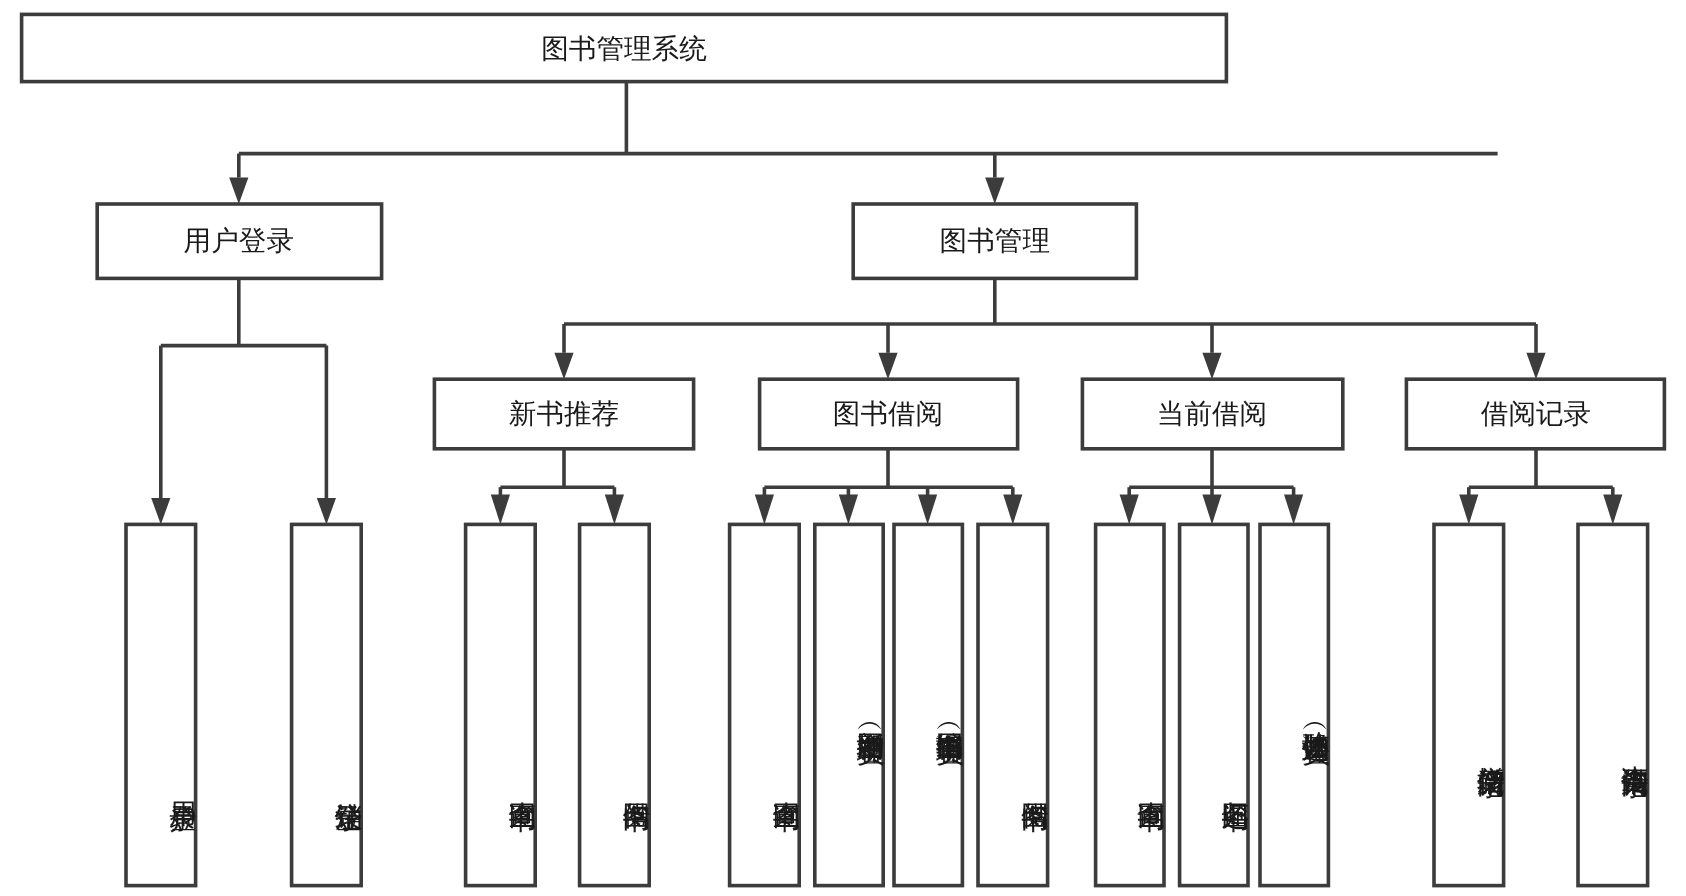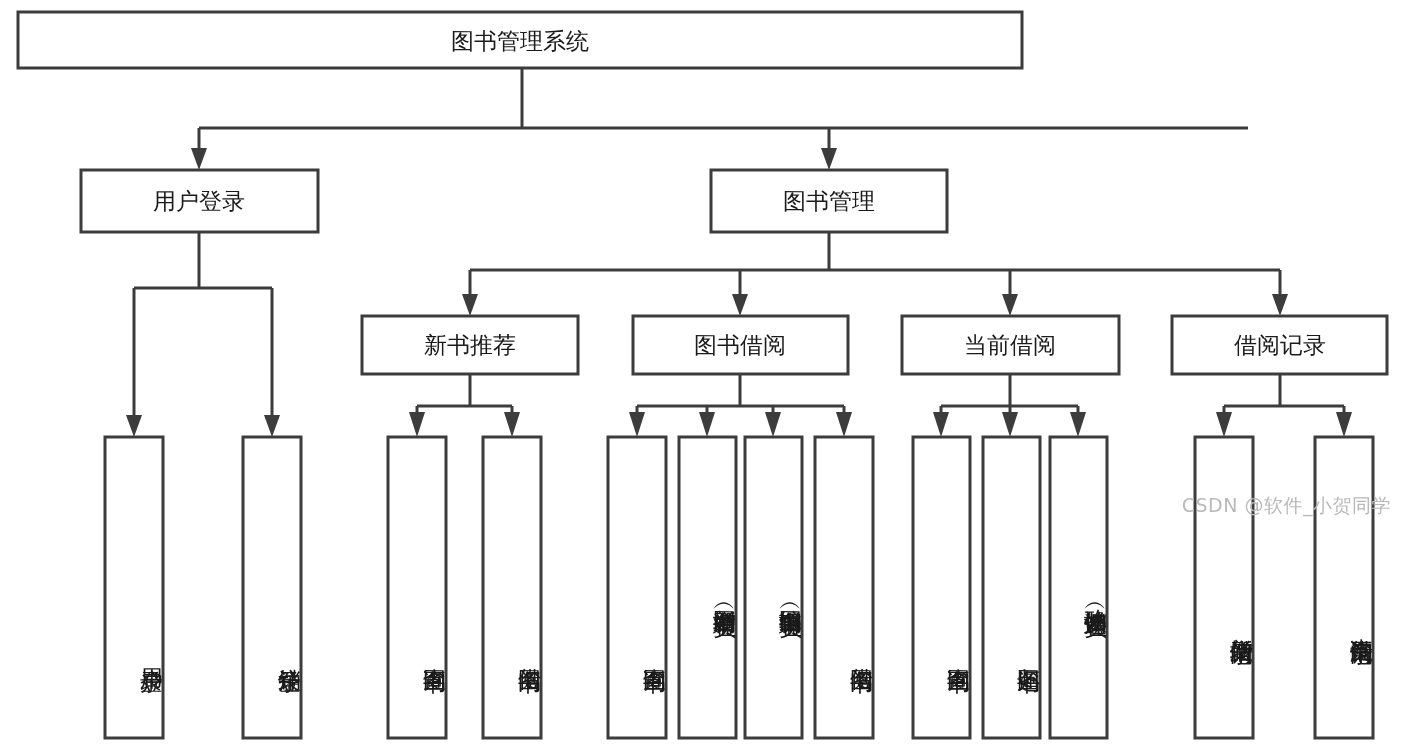--- a/index.html
+++ b/index.html
@@ -250,15 +250,14 @@
   <div class="vlabel" style="left:913px; top:437px; width:57px; height:301px; padding-top:64px;">查询图书</div>
 
   <div class="vlabel" style="left:983px; top:437px; width:57px; height:301px; padding-top:64px;">归还图书</div>
 
   <div class="vlabel" style="left:1050px; top:437px; width:57px; height:301px; padding-top:8px;">确认归还（管理员）</div>
 
   <div class="vlabel" style="left:1195px; top:437px; width:58px; height:301px; padding-top:35px;">新增借阅记录</div>
 
   <div class="vlabel" style="left:1315px; top:437px; width:58px; height:301px; padding-top:35px;">查询借阅记录</div>
 
-  <div class="watermark">CSDN @软件_小贺同学</div>
 
 </div>
 
 </body></html>

